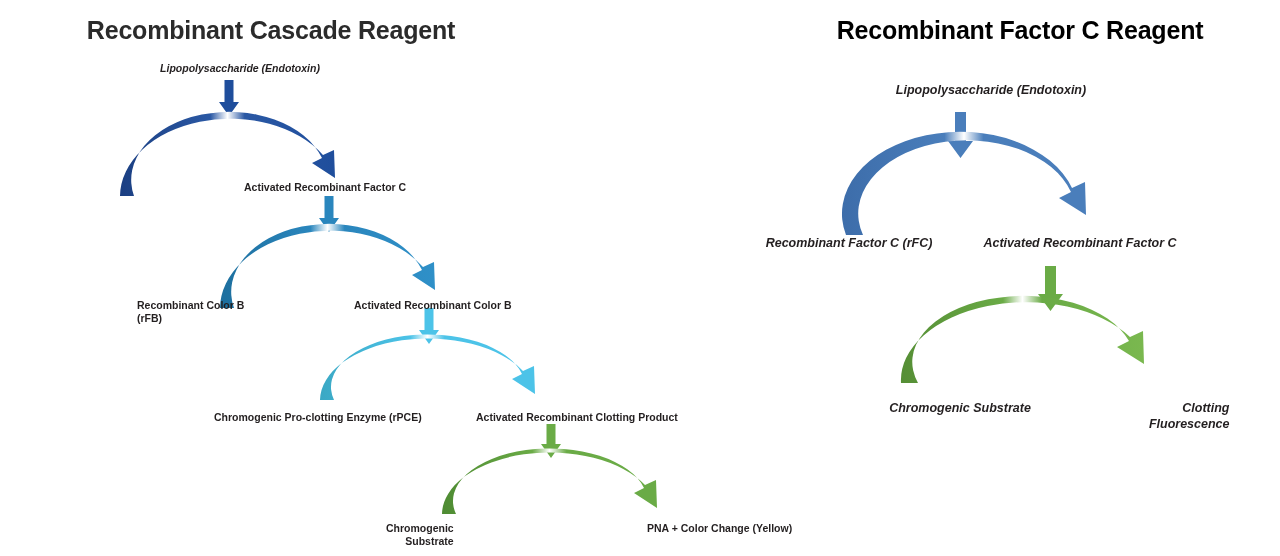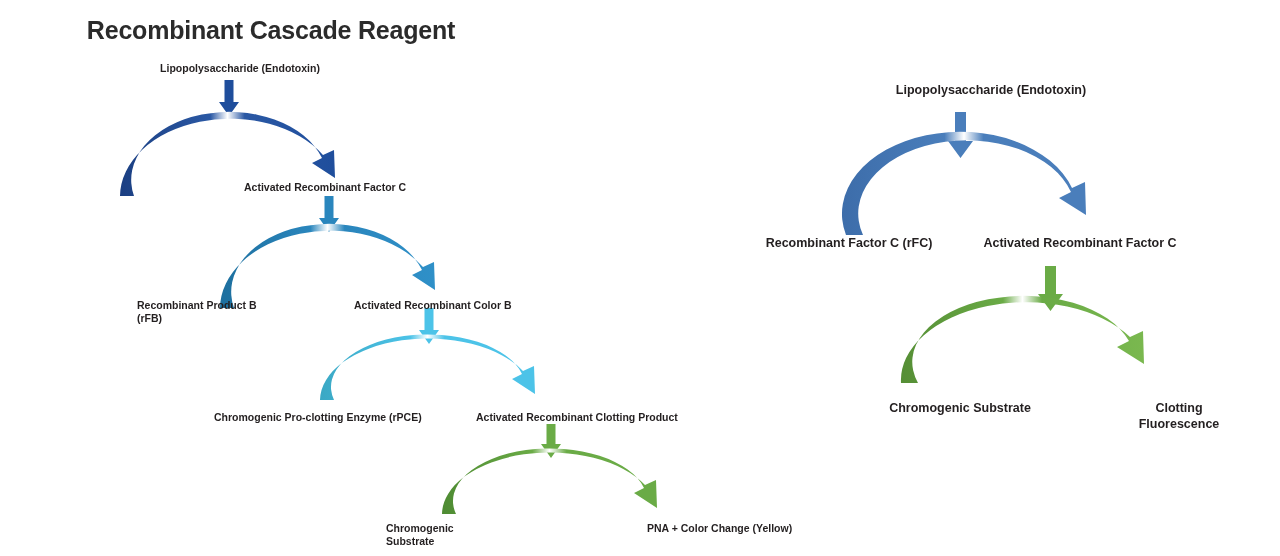--- a/index.html
+++ b/index.html
@@ -44,21 +44,21 @@
   .node-label {
     position: absolute;
     font-weight: bold;
     color: #231f20;
     line-height: 1.25;
     white-space: pre-line;
   }
   .lbl-sm { font-size: 10.5px; }
   .lbl-md { font-size: 12.5px; }
 
-  .lbl-center { text-align: center; transform: translateX(-50%); }
+  .lbl-center { text-align: right; transform: translateX(-50%); font-style: italic; }
   .lbl-left   { text-align: left; }
 
   svg.flow {
     position: absolute;
     left: 0;
     top: 0;
     overflow: visible;
     pointer-events: none;
   }
 </style>
@@ -140,37 +140,38 @@
                L 610 480 L 611 508 L 588 493 L 598 488
                A 96 52 0 0 0 410 514 Z" fill="url(#arcL4)"></path>
     </g>
   </svg>
 
   <div class="node-label lbl-sm lbl-center" style="left:194px; top:62px;">Lipopolysaccharide (Endotoxin)</div>
 
 
   <div class="node-label lbl-sm lbl-left" style="left:198px; top:181px;">Activated Recombinant Factor C</div>
 
-  <div class="node-label lbl-sm lbl-left" style="left:91px; top:299px;">Recombinant Product B
+  <div class="node-label lbl-sm lbl-left" style="left:91px; top:299px;">Recombinant Color B
 (rFB)</div>
 
   <div class="node-label lbl-sm lbl-left" style="left:308px; top:299px;">Activated Recombinant Color B</div>
 
   <div class="node-label lbl-sm lbl-left" style="left:168px; top:411px;">Chromogenic Pro-clotting Enzyme (rPCE)</div>
 
   <div class="node-label lbl-sm lbl-left" style="left:430px; top:411px;">Activated Recombinant Clotting Product</div>
 
-  <div class="node-label lbl-sm lbl-left" style="left:340px; top:522px;">Chromogenic
+  <div class="node-label lbl-sm lbl-left" style="left:340px; top:522px;text-align:right;">Chromogenic
 Substrate</div>
 
   <div class="node-label lbl-sm lbl-left" style="left:561px; top:522px;padding-left:40px;">PNA + Color Change (Yellow)</div>
 </div>
 
 <div class="panel" id="panel-right">
 
+  <div class="panel-title" id="title-right">Recombinant Factor C Reagent</div>
 
   <svg class="flow" width="520" height="556" viewBox="0 0 520 556">
     <defs>
       <linearGradient id="arcR1" x1="0" y1="0" x2="1" y2="0">
         <stop offset="0" stop-color="#3d6daa"></stop>
         <stop offset="0.42" stop-color="#4a7ebb"></stop>
         <stop offset="0.50" stop-color="#ffffff"></stop>
         <stop offset="0.58" stop-color="#4a7ebb"></stop>
         <stop offset="1" stop-color="#4a7ebb"></stop>
       </linearGradient>

